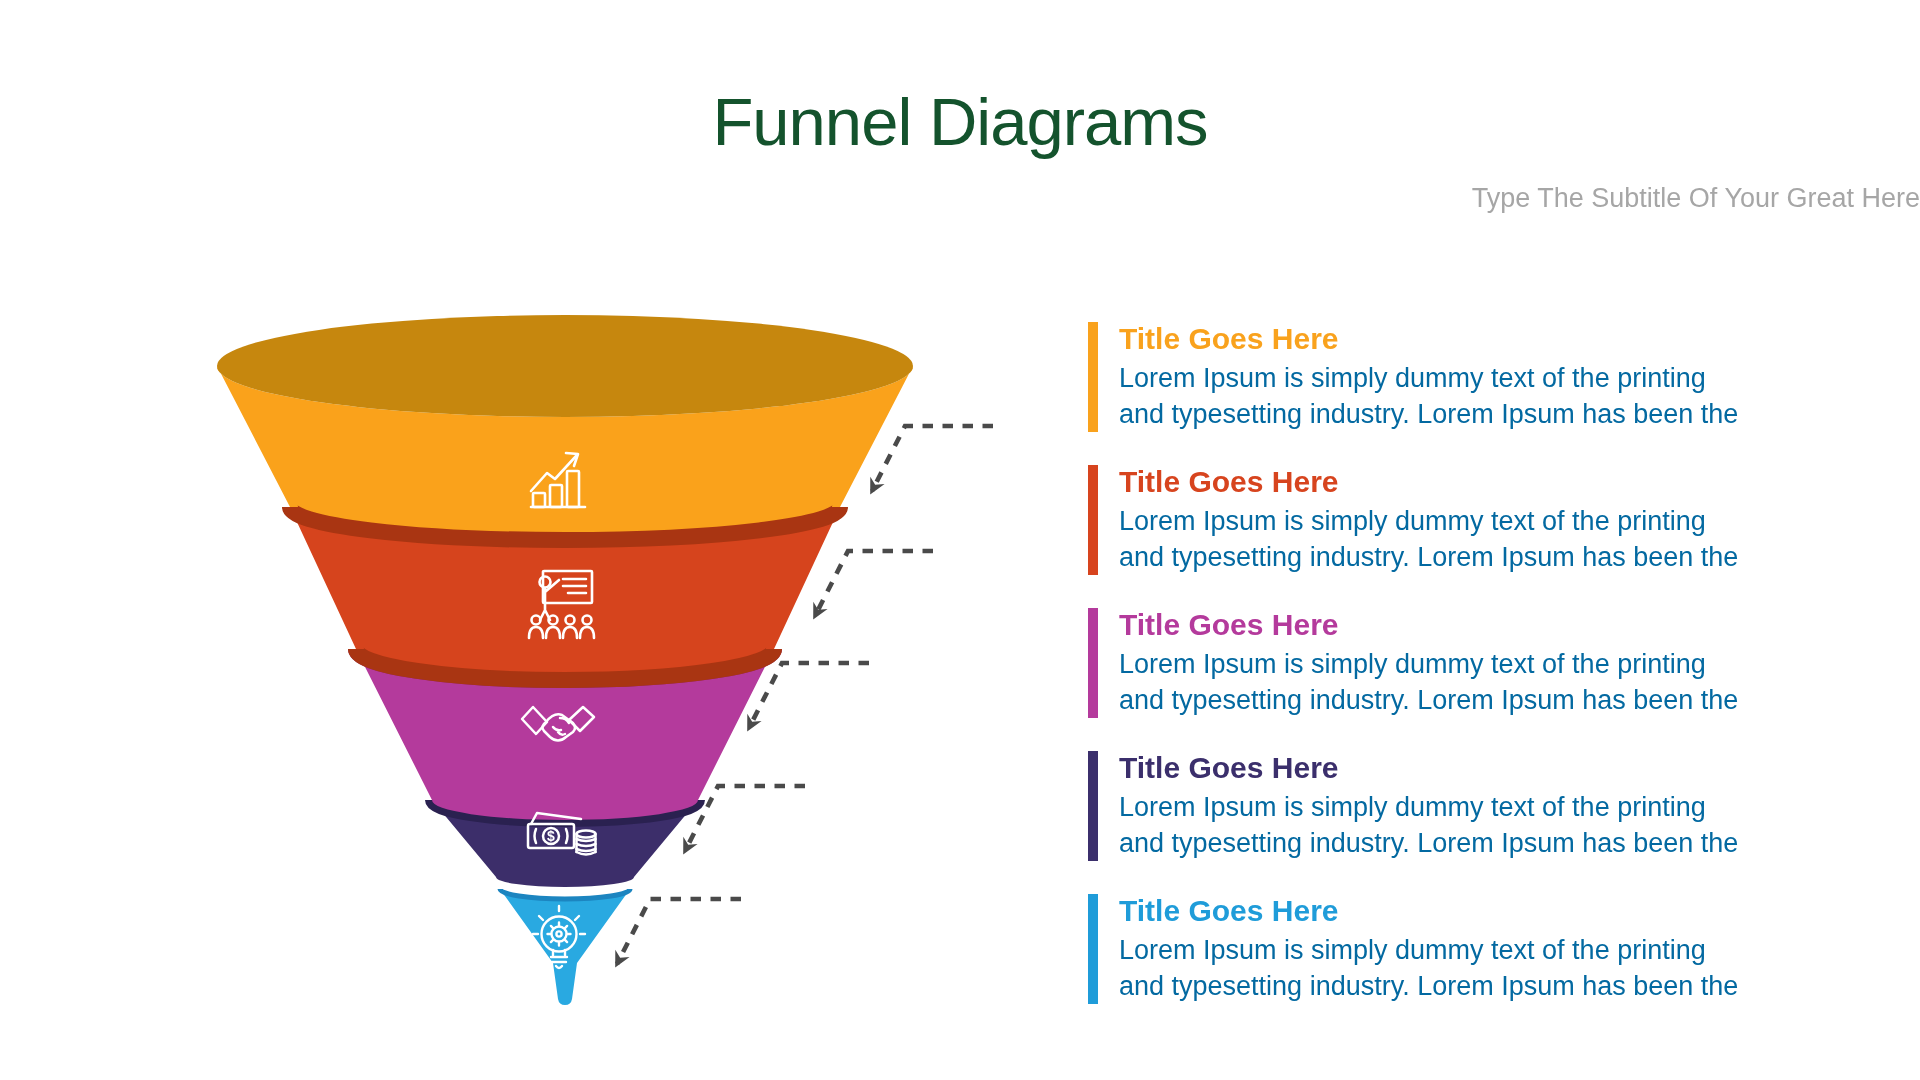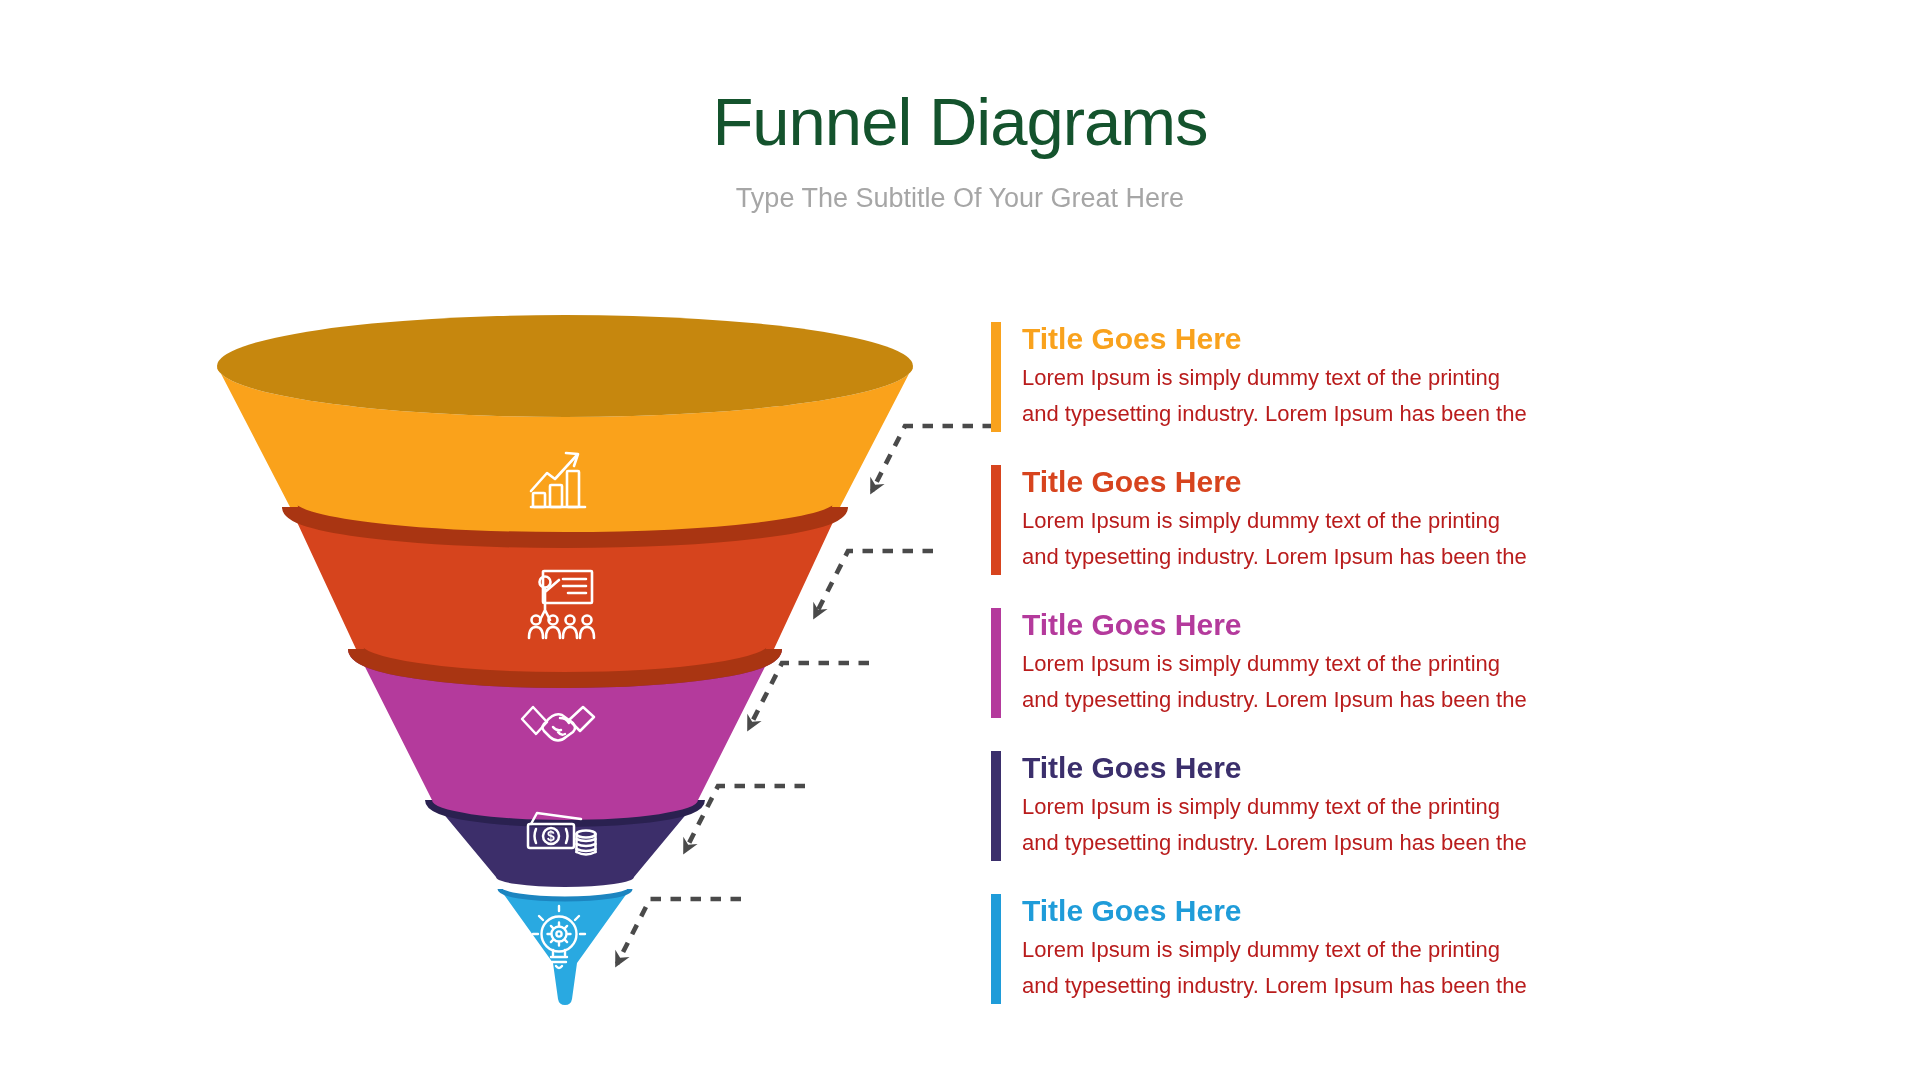--- a/index.html
+++ b/index.html
@@ -5,31 +5,31 @@
   html,body{margin:0;padding:0;}
   body{
     width:1920px;height:1080px;position:relative;overflow:hidden;
     background:#ffffff;font-family:"Liberation Sans",sans-serif;
   }
   .header{position:absolute;top:88px;left:0;width:1920px;text-align:center;}
   .header h1{
     margin:0;font-size:67px;font-weight:400;color:#14532d;letter-spacing:-1px;line-height:1;
   }
   .header p{
-    margin:30px 0 0 0;font-size:27px;font-weight:400;color:#a6a6a6;line-height:1;
+    margin:30px 0 0 0;font-size:27px;font-weight:400;color:#a6a6a6;line-height:1;text-align:right;
   }
   .funnel-svg{position:absolute;left:0;top:0;width:1920px;height:1080px;}
   .item{
-    position:absolute;left:991px;display:flex;align-items:stretch;justify-content:flex-end;
+    position:absolute;left:1088px;display:flex;align-items:stretch;justify-content:flex-end;
   }
   .item .accent-bar{display:block;width:10px;flex:0 0 10px;margin-right:21px;background:#999;}
   .item .txt{padding-top:0;}
   .item h2{margin:0;font-size:30px;font-weight:700;line-height:34px;}
   .item p{
-    margin:4px 0 0 0;font-size:22px;line-height:36px;color:#b91c1c;white-space:pre-line;
+    margin:4px 0 0 0;font-size:27px;line-height:36px;color:#0369a1;white-space:pre-line;
   }
   .i0{top:322px;} .i1{top:465px;} .i2{top:608px;} .i3{top:751px;} .i4{top:894px;}
 </style>
 </head>
 <body>
 
 <div class="header">
   <h1>Funnel Diagrams</h1>
   <p>Type The Subtitle Of Your Great Here</p>
 </div>

